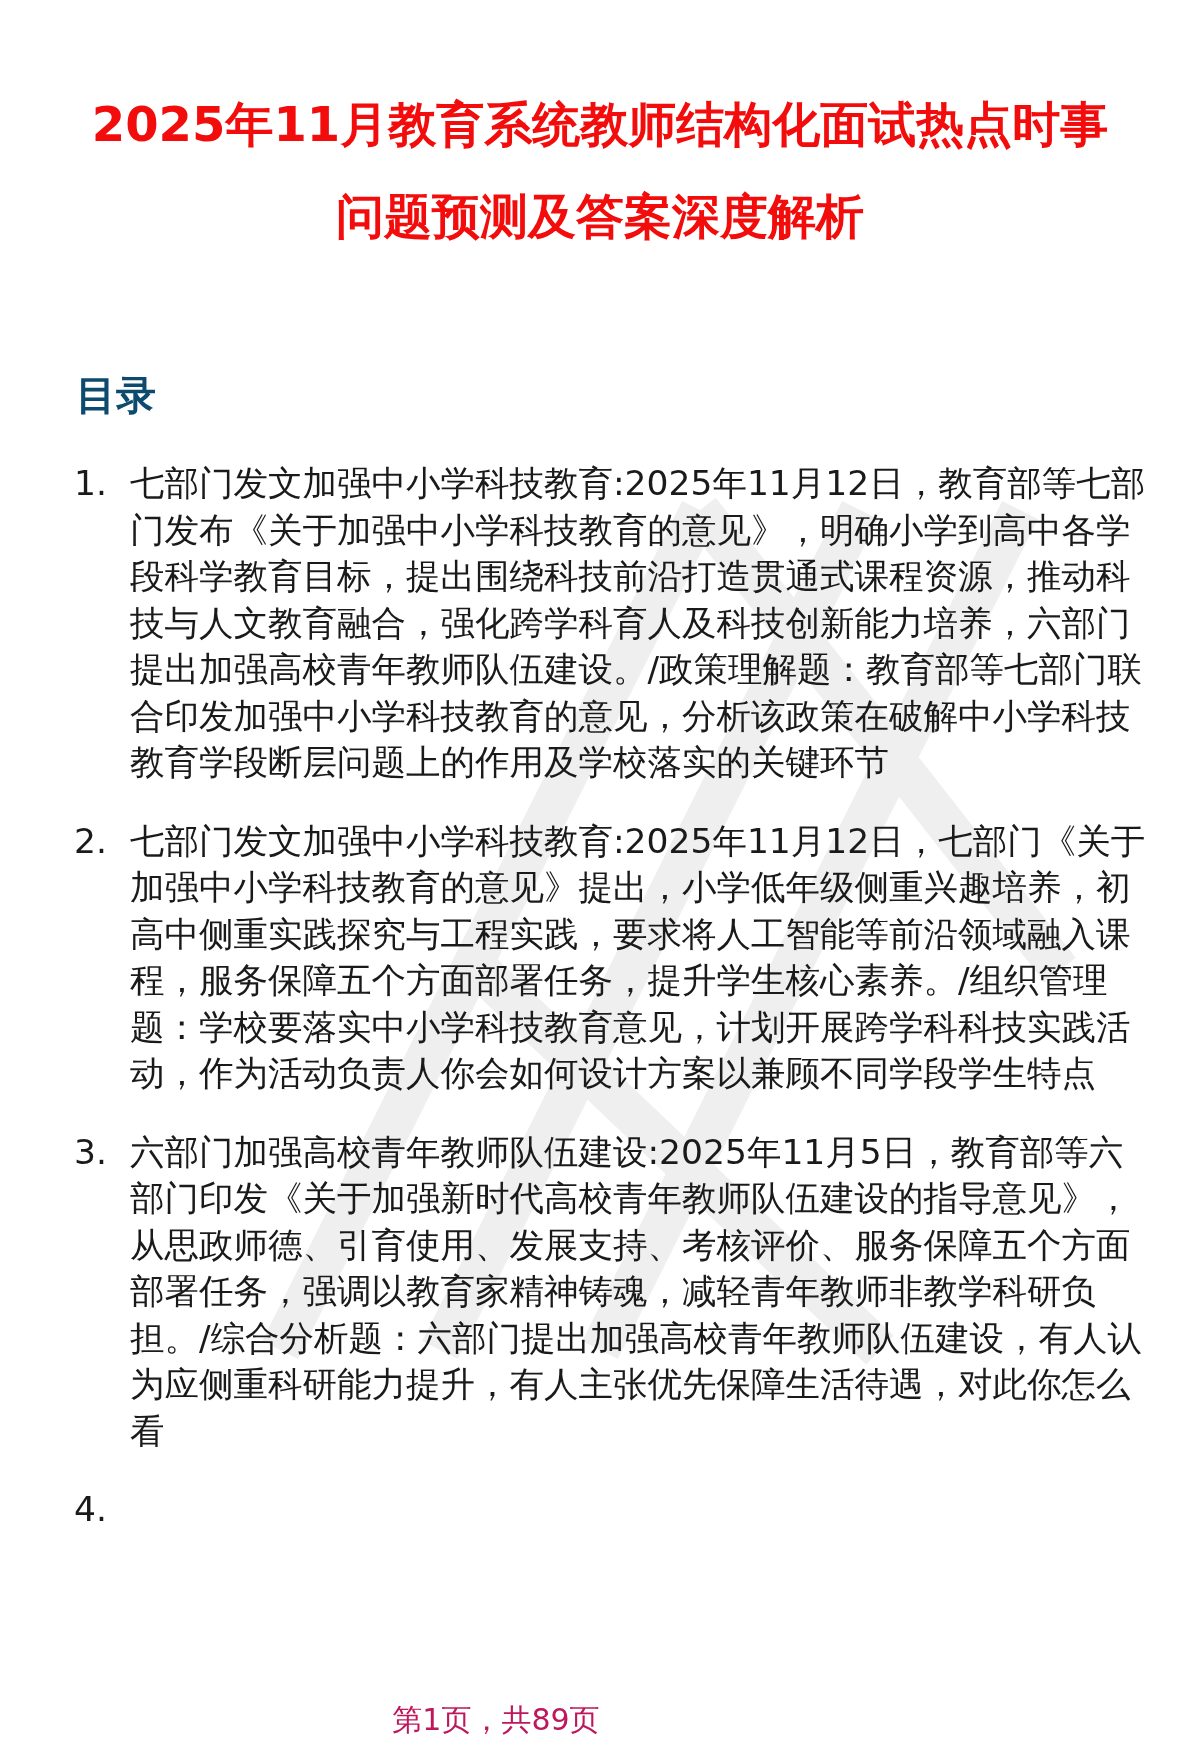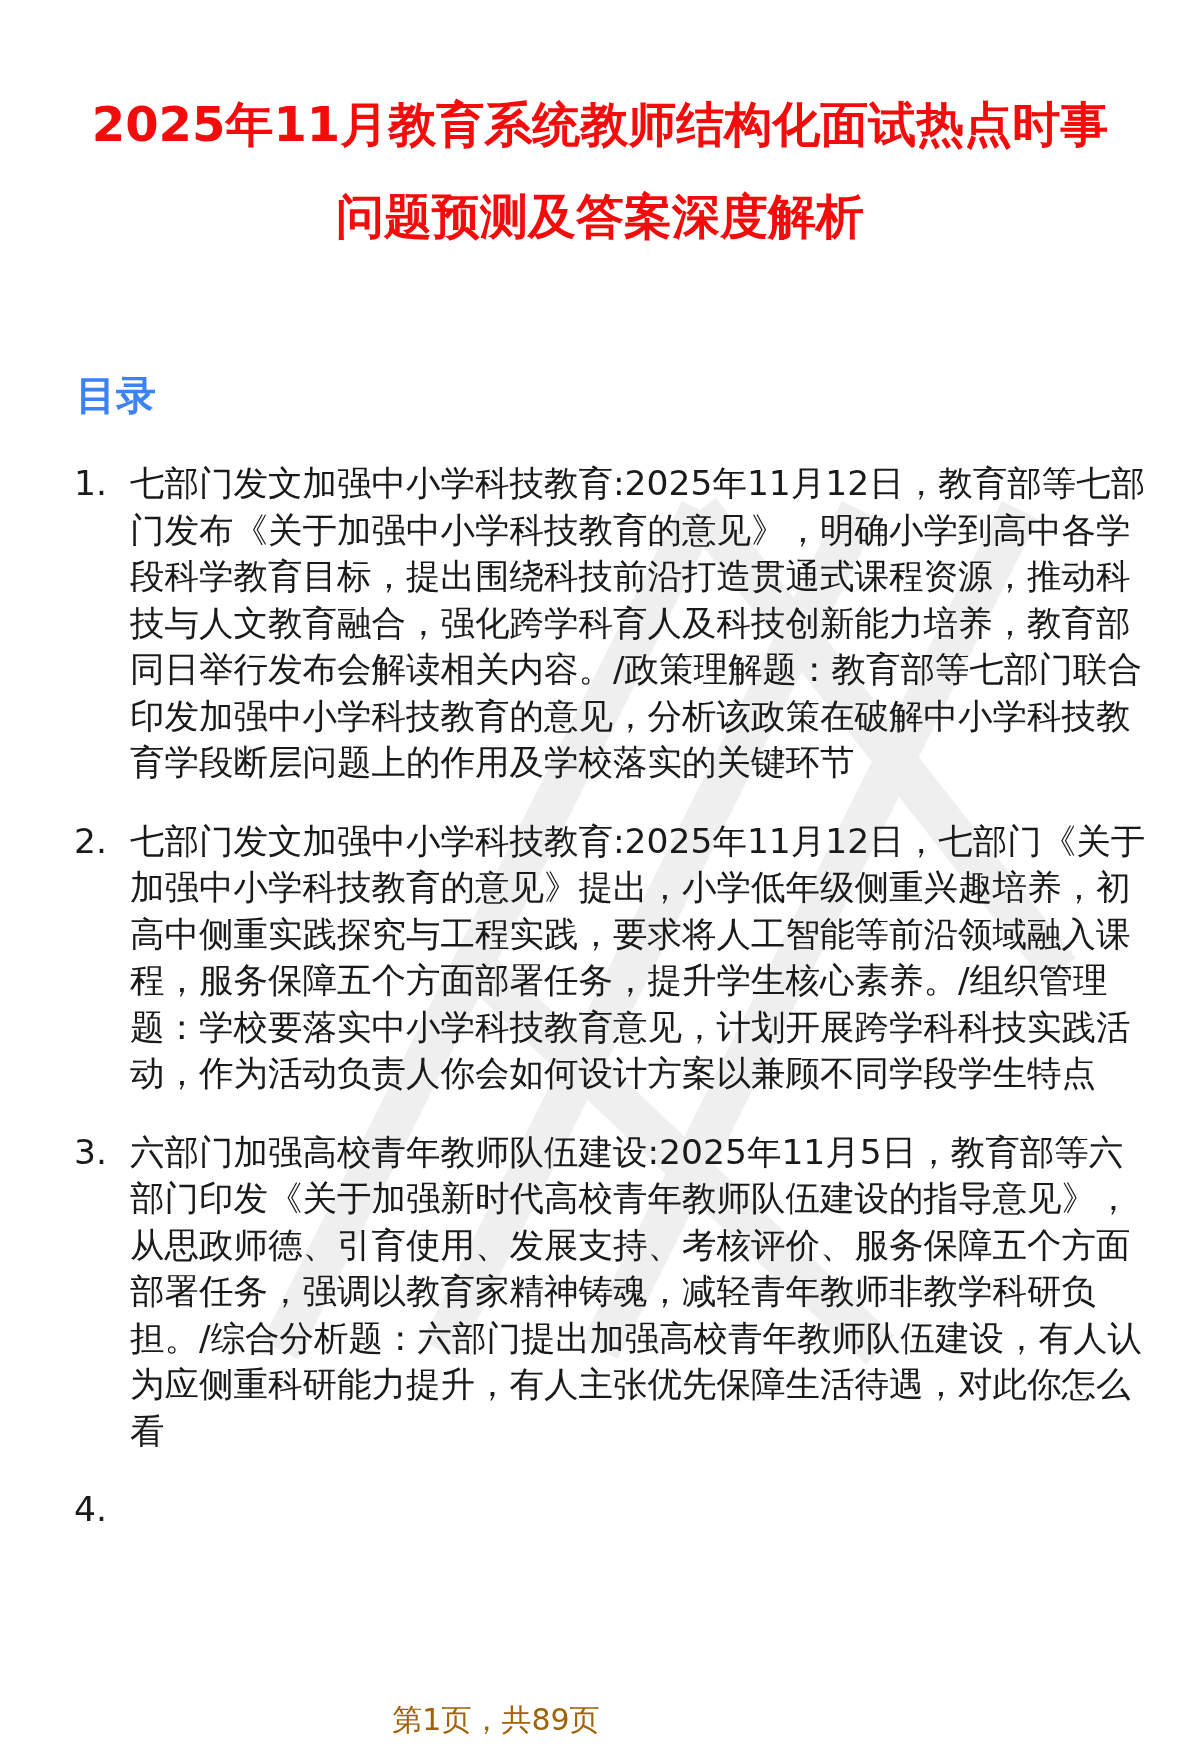--- a/index.html
+++ b/index.html
@@ -35,21 +35,21 @@
     font-size: 48px;
     line-height: 92px;
     letter-spacing: 0px;
   }
   .toc-heading {
     position: absolute;
     left: 76px;
     top: 370px;
     font-size: 40px;
     font-weight: bold;
-    color: #3b82f6;
+    color: #0c4a6e;
     line-height: 50px;
   }
   .toc-list {
     position: absolute;
     left: 74px;
     top: 460px;
     width: 1080px;
     margin: 0;
     padding: 0;
     list-style: none;
@@ -69,21 +69,21 @@
     top: 0;
   }
   .footer {
     position: absolute;
     left: 0;
     top: 1700px;
     width: 992px;
     text-align: center;
     font-size: 30px;
     line-height: 40px;
-    color: #a16207;
+    color: #be185d;
   }
 </style>
 </head>
 <body>
 
 <svg class="watermark" viewBox="0 0 900 900" xmlns="http://www.w3.org/2000/svg">
   <g stroke="#000" stroke-width="40" fill="none">
     <path d="M100 880 L520 40"></path>
     <path d="M260 880 L680 40"></path>
     <path d="M420 880 L840 40"></path>
@@ -92,21 +92,21 @@
   </g>
 </svg>
 
 <div class="title">2025年11月教育系统教师结构化面试热点时事问题预测及答案深度解析</div>
 
 <div class="toc-heading">目录</div>
 
 <ol class="toc-list">
   <li class="toc-item">
     <span class="toc-num">1.</span>
-    <span>七部门发文加强中小学科技教育:2025年11月12日，教育部等七部门发布《关于加强中小学科技教育的意见》，明确小学到高中各学段科学教育目标，提出围绕科技前沿打造贯通式课程资源，推动科技与人文教育融合，强化跨学科育人及科技创新能力培养，教育部同日举行发布会解读相关内容。/政策理解题：教育部等七部门联合印发加强中小学科技教育的意见，分析该政策在破解中小学科技教育学段断层问题上的作用及学校落实的关键环节</span>
+    <span>七部门发文加强中小学科技教育:2025年11月12日，教育部等七部门发布《关于加强中小学科技教育的意见》，明确小学到高中各学段科学教育目标，提出围绕科技前沿打造贯通式课程资源，推动科技与人文教育融合，强化跨学科育人及科技创新能力培养，六部门提出加强高校青年教师队伍建设。/政策理解题：教育部等七部门联合印发加强中小学科技教育的意见，分析该政策在破解中小学科技教育学段断层问题上的作用及学校落实的关键环节</span>
   </li>
   <li class="toc-item">
     <span class="toc-num">2.</span>
     <span>七部门发文加强中小学科技教育:2025年11月12日，七部门《关于加强中小学科技教育的意见》提出，小学低年级侧重兴趣培养，初高中侧重实践探究与工程实践，要求将人工智能等前沿领域融入课程，服务保障五个方面部署任务，提升学生核心素养。/组织管理题：学校要落实中小学科技教育意见，计划开展跨学科科技实践活动，作为活动负责人你会如何设计方案以兼顾不同学段学生特点</span>
   </li>
   <li class="toc-item">
     <span class="toc-num">3.</span>
     <span>六部门加强高校青年教师队伍建设:2025年11月5日，教育部等六部门印发《关于加强新时代高校青年教师队伍建设的指导意见》，从思政师德、引育使用、发展支持、考核评价、服务保障五个方面部署任务，强调以教育家精神铸魂，减轻青年教师非教学科研负担。/综合分析题：六部门提出加强高校青年教师队伍建设，有人认为应侧重科研能力提升，有人主张优先保障生活待遇，对此你怎么看</span>
   </li>
   <li class="toc-item">

